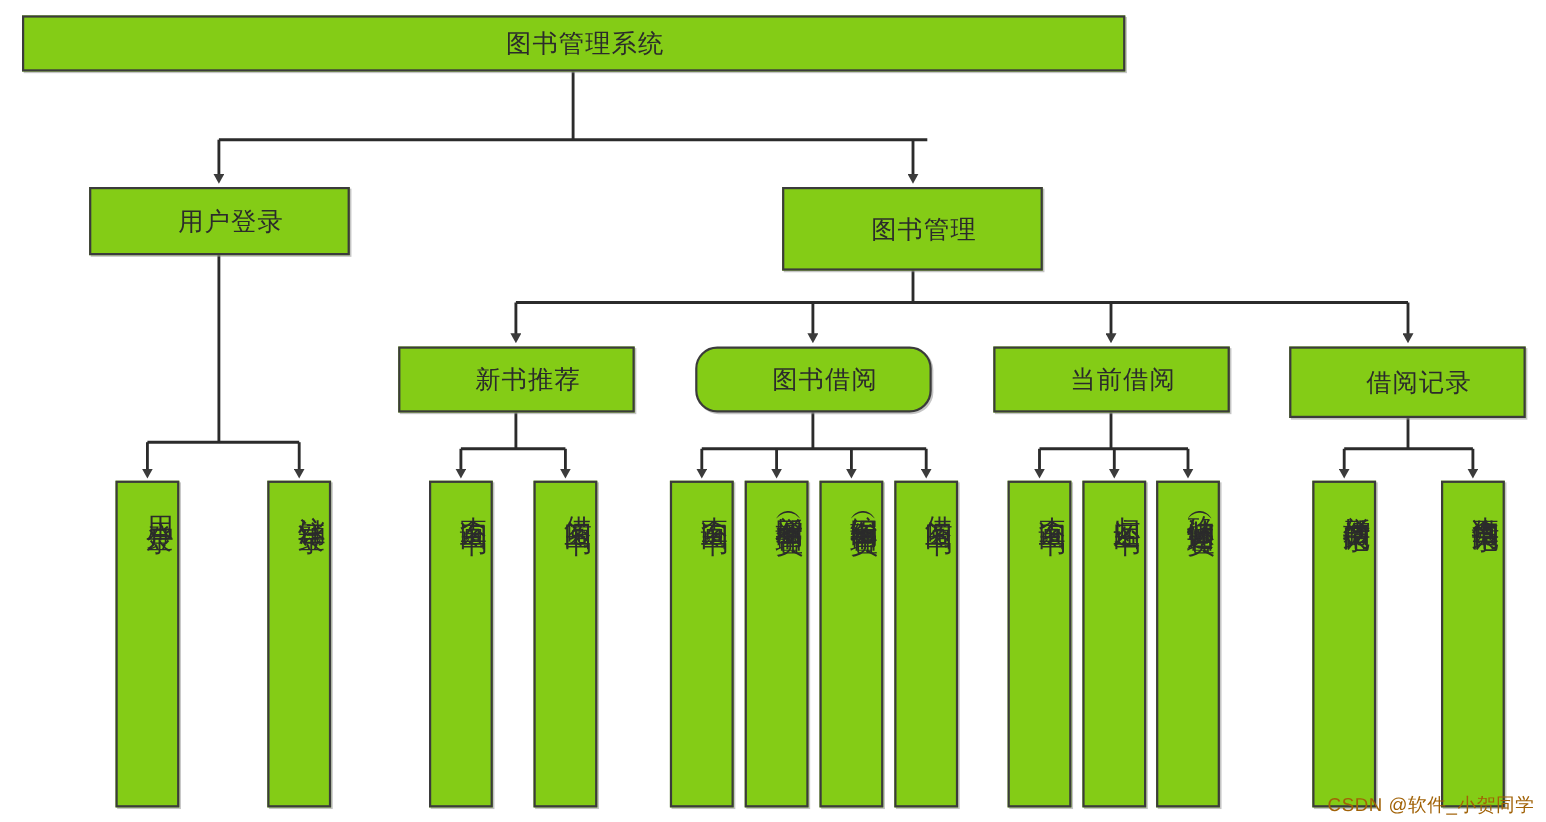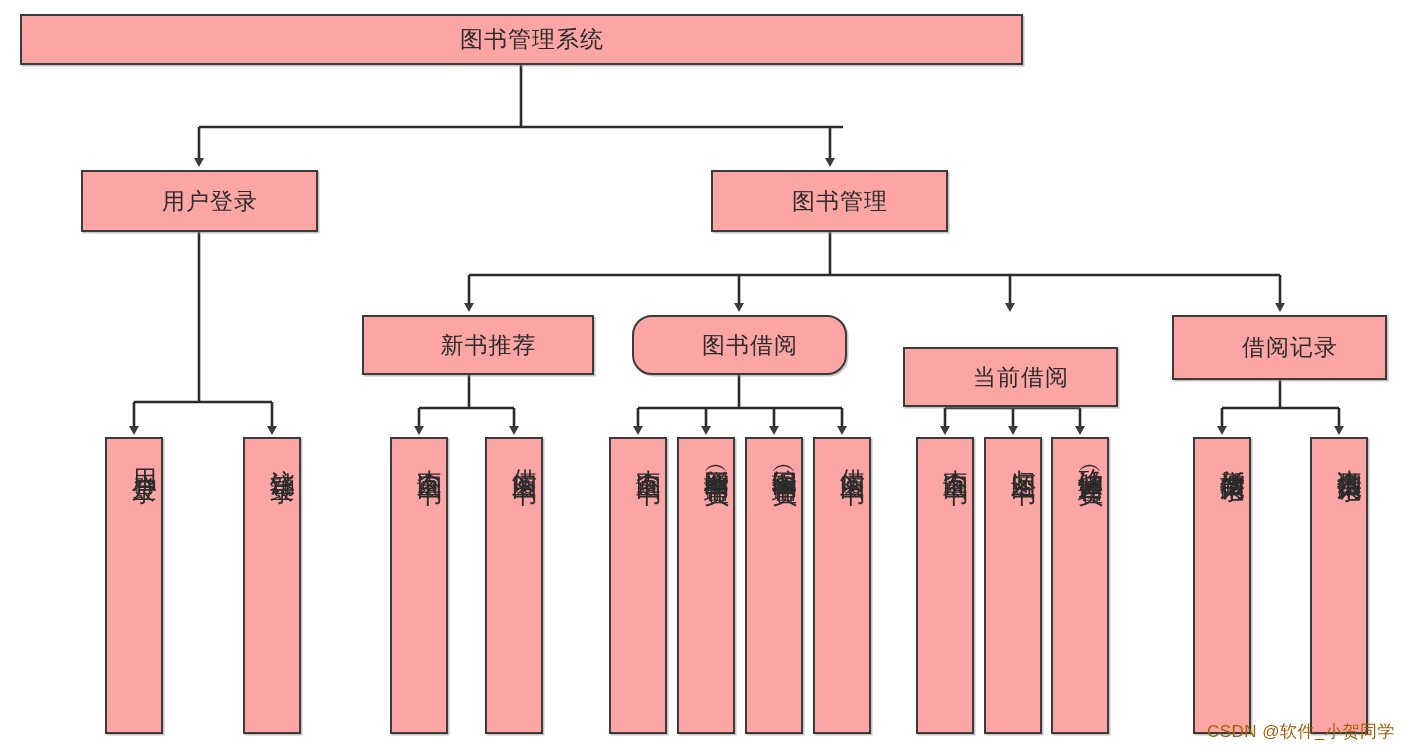--- a/index.html
+++ b/index.html
@@ -1,20 +1,20 @@
 <!DOCTYPE html>
 <html><head>
 <meta charset="utf-8">
 <style>
   html,body{margin:0;padding:0;background:#ffffff;}
   body{font-family:"Liberation Sans","DejaVu Sans",sans-serif;}
   #stage{position:relative;width:1405px;height:747px;background:#ffffff;overflow:hidden;}
   #wires{position:absolute;left:0;top:0;width:1405px;height:747px;pointer-events:none;}
 
-  .node{position:absolute;box-sizing:border-box;background:#fca5a5;
+  .node{position:absolute;box-sizing:border-box;background:#84cc16;
         border:2.5px solid #3b3b3b;
         box-shadow:1.5px 1.5px 0 0 rgba(150,150,150,.55);
         display:flex;align-items:center;justify-content:center;
         color:#2b2b2b;padding-left:21px;}
   .node .lbl{display:block;line-height:1.0;white-space:pre;}
 
   
   .h-node .lbl{font-size:23px;letter-spacing:1px;}
   .root .lbl{font-size:23px;}
 
@@ -87,31 +87,31 @@
     </g>
   </svg>
 
   <div class="node h-node root" style="left:20px;top:14px;width:1003px;height:51px;">
     <span class="lbl">图书管理系统</span>
   </div>
 
   <div class="node h-node" style="left:81px;top:170px;width:237px;height:62px;">
     <span class="lbl">用户登录</span>
   </div>
-  <div class="node h-node" style="left:711px;top:170px;width:237px;height:62px;">
+  <div class="node h-node" style="left:711px;top:170px;width:237px;height:76px;">
     <span class="lbl">图书管理</span>
   </div>
 
-  <div class="node h-node" style="left:362px;top:315px;width:232px;height:60px;">
+  <div class="node h-node" style="left:362px;top:315px;width:215px;height:60px;">
     <span class="lbl">新书推荐</span>
   </div>
   <div class="node h-node" style="left:632px;top:315px;width:215px;height:60px;border-radius:20px;">
     <span class="lbl">图书借阅</span>
   </div>
-  <div class="node h-node" style="left:903px;top:315px;width:215px;height:60px;margin-top:32px;">
+  <div class="node h-node" style="left:903px;top:315px;width:215px;height:60px;">
     <span class="lbl">当前借阅</span>
   </div>
   <div class="node h-node" style="left:1172px;top:315px;width:215px;height:65px;">
     <span class="lbl">借阅记录</span>
   </div>
 
   <div class="node v-node" style="left:105px;top:437px;width:58px;height:297px;">
     <span class="lbl">用户登录</span>
   </div>
   <div class="node v-node" style="left:243px;top:437px;width:58px;height:297px;">

